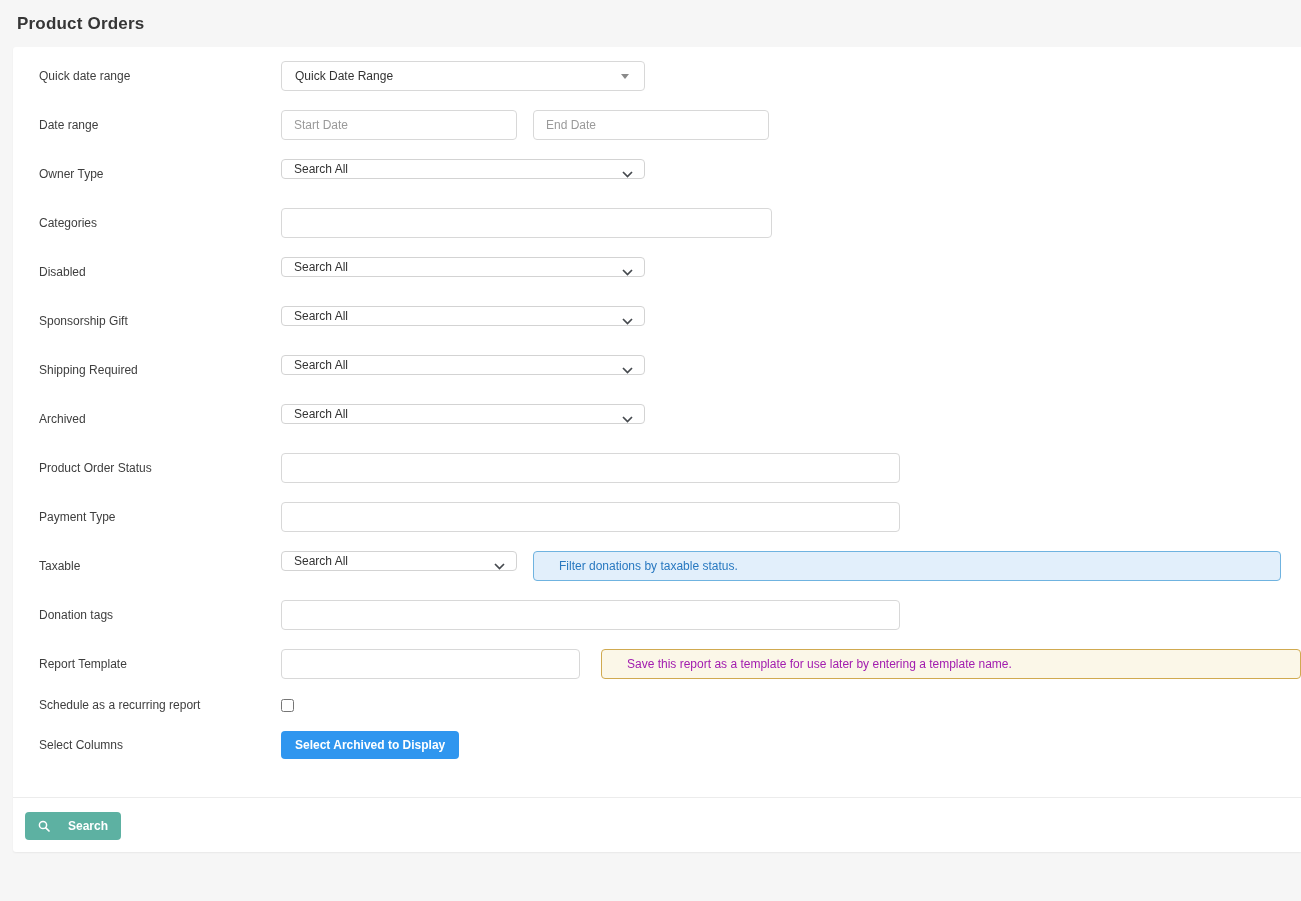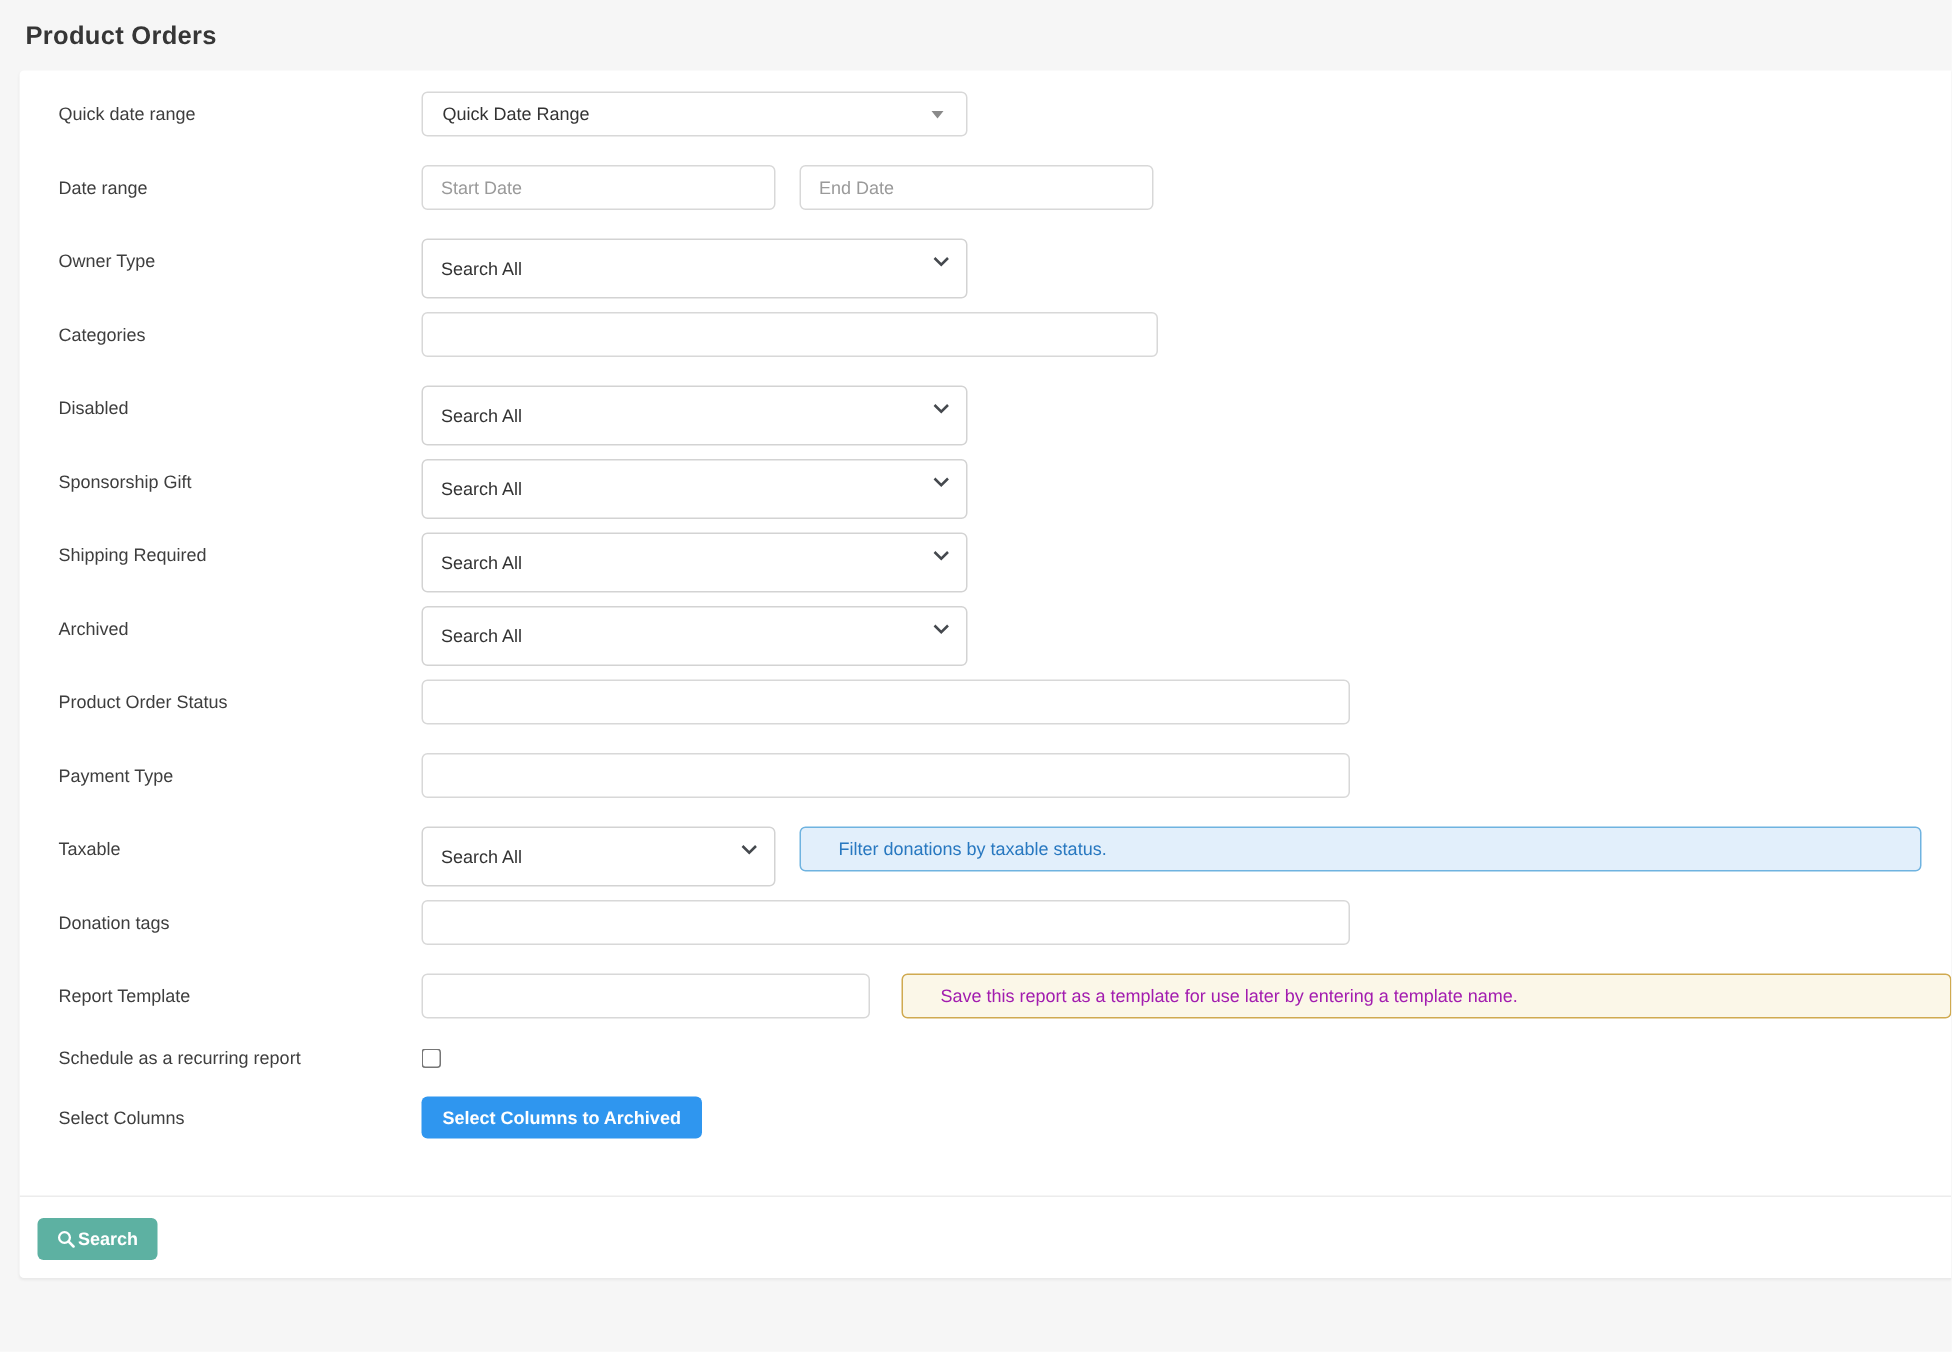--- a/index.html
+++ b/index.html
@@ -92,21 +92,21 @@
   
   .select-wrap {
     position: relative;
     display: inline-block;
     height: 30px;
   }
   .select-wrap select {
     -webkit-appearance: none;
     appearance: none;
     width: 100%;
-    height: 40px;
+    height: 20px;
     border: 1px solid #d3d3d3;
     border-radius: 4px;
     background: #fff;
     font-family: "Liberation Sans", sans-serif;
     font-size: 12px;
     color: #333;
     padding: 0 30px 0 12px;
     outline: none;
   }
   .select-wrap .chev {
@@ -167,21 +167,21 @@
     background: #5db1a2;
     color: #fff;
     border: none;
     border-radius: 4px;
     font-family: "Liberation Sans", sans-serif;
     font-size: 12px;
     font-weight: bold;
     padding: 0 13px;
     display: inline-flex;
     align-items: center;
-    gap: 2px;
+    gap: 18px;
     cursor: pointer;
   }
 </style>
 </head>
 <body>
 
 <div class="page-header">
   <h1>Product Orders</h1>
 </div>
 
@@ -330,21 +330,21 @@
     <div class="form-row">
       <div class="field-label">Schedule as a recurring report</div>
       <div class="ctl">
         <input class="chk" type="checkbox" style="">
       </div>
     </div>
 
     <div class="form-row">
       <div class="field-label">Select Columns</div>
       <div class="ctl">
-        <button class="btn-blue">Select Columns to Archived</button>
+        <button class="btn-blue">Select Archived to Display</button>
       </div>
     </div>
 
   </div>
 
   <div class="footer">
     <button class="btn-teal">
       <svg width="12" height="12" viewBox="0 0 12 12">
         <circle cx="5" cy="5" r="3.6" fill="none" stroke="#ffffff" stroke-width="1.5"></circle>
         <line x1="7.8" y1="7.8" x2="11" y2="11" stroke="#ffffff" stroke-width="1.7" stroke-linecap="round"></line>

